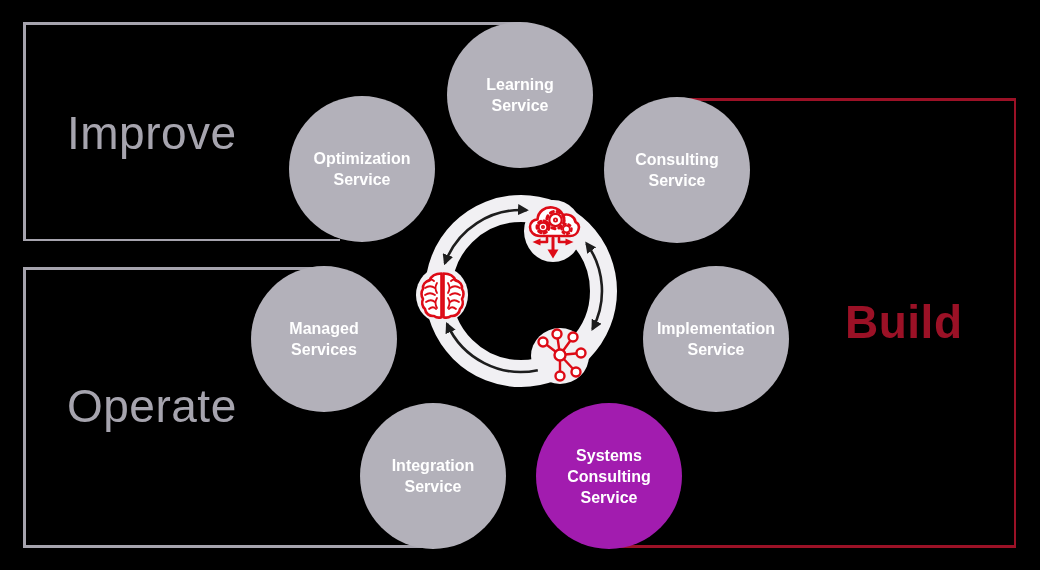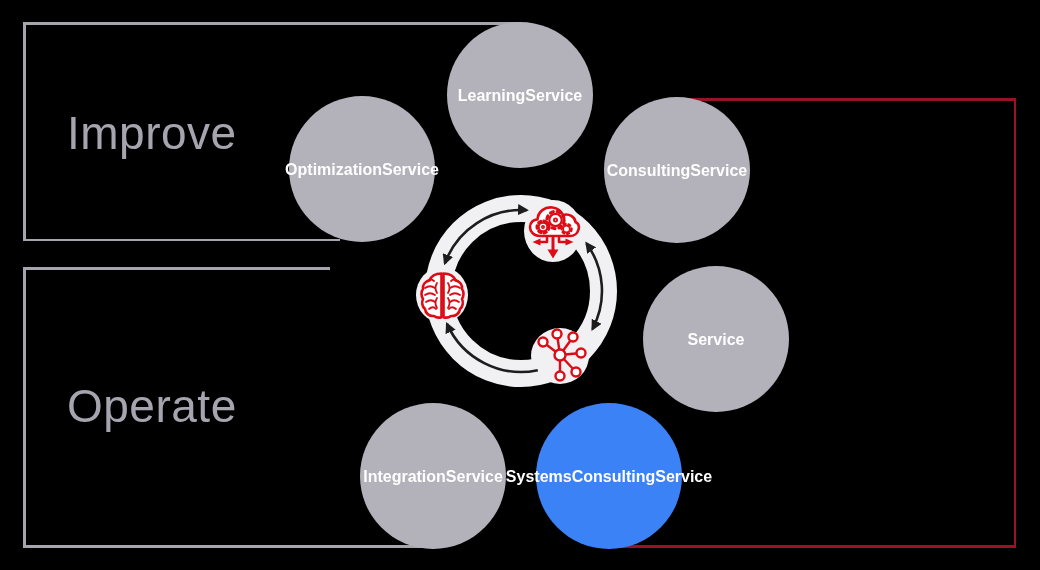--- a/index.html
+++ b/index.html
@@ -10,25 +10,25 @@
   .rline{position:absolute;background:#a6a4ae;z-index:1;}
   .rline.red{background:#9b1126;}
   .region-label{
     position:absolute;z-index:1;font-size:46px;font-weight:400;
     color:#a6a4ae;letter-spacing:.5px;white-space:nowrap;
   }
   .region-label.red{color:#9b1126;font-weight:600;}
   #ring-svg{position:absolute;left:0;top:0;z-index:2;}
   .service{
     position:absolute;width:146px;height:146px;border-radius:50%;
-    background:#b3b1ba;z-index:3;display:flex;flex-direction:row;
+    background:#b3b1ba;z-index:3;display:flex;flex-direction:column;
     align-items:center;justify-content:center;text-align:center;
     color:#fff;font-size:16px;font-weight:700;line-height:21px;
   }
-  .service.red{background:#3b82f6;}
+  .service.red{background:#a21caf;}
   .service span{display:block;}
   
   #improve-top{left:23px;top:22px;width:497px;height:2.5px;}
   #improve-left{left:23px;top:22px;width:2.5px;height:219px;}
   #improve-bottom{left:23px;top:238.5px;width:317px;height:2.5px;}
   #operate-top{left:23px;top:267px;width:307px;height:2.5px;}
   #operate-left{left:23px;top:267px;width:2.5px;height:281px;}
   #operate-bottom{left:23px;top:545px;width:410px;height:2.5px;}
   #build-top{left:677px;top:98px;width:339px;height:2.5px;}
   #build-right{left:1013.5px;top:98px;width:2.5px;height:449.5px;}
@@ -58,20 +58,21 @@
   <div class="rline" id="operate-top"></div>
   <div class="rline" id="operate-left"></div>
   <div class="rline" id="operate-bottom"></div>
 
   <div class="rline red" id="build-top"></div>
   <div class="rline red" id="build-right"></div>
   <div class="rline red" id="build-bottom"></div>
 
   <div class="region-label" id="label-operate">Operate</div>
   <div class="region-label" id="label-improve">Improve</div>
+  <div class="region-label red" id="label-build">Build</div>
 
   <svg id="ring-svg" width="1040" height="570" viewBox="0 0 1040 570">
     <defs>
       <marker id="ah" viewBox="0 0 10 10" refX="8" refY="5" markerUnits="userSpaceOnUse" markerWidth="11" markerHeight="11" orient="auto-start-reverse">
         <path d="M0,0 L10,5 L0,10 Z" fill="#1d1d1d"></path>
       </marker>
     </defs>
 
     <circle cx="521" cy="291" r="82.5" fill="none" stroke="#f1f0f3" stroke-width="27"></circle>
 
@@ -135,29 +136,34 @@
 
   <div class="service" id="svc-learning">
     <span>Learning</span>
     <span>Service</span>
   </div>
   <div class="service" id="svc-consulting">
     <span>Consulting</span>
     <span>Service</span>
   </div>
   <div class="service" id="svc-implementation">
+    <span>Implementation</span>
     <span>Service</span>
   </div>
   <div class="service red" id="svc-systems-integration">
     <span>Systems</span>
     <span>Consulting</span>
     <span>Service</span>
   </div>
   <div class="service" id="svc-maintenance">
     <span>Integration</span>
     <span>Service</span>
   </div>
+  <div class="service" id="svc-managed">
+    <span>Managed</span>
+    <span>Services</span>
+  </div>
   <div class="service" id="svc-optimization">
     <span>Optimization</span>
     <span>Service</span>
   </div>
 
 </div>
 
 </body></html>

